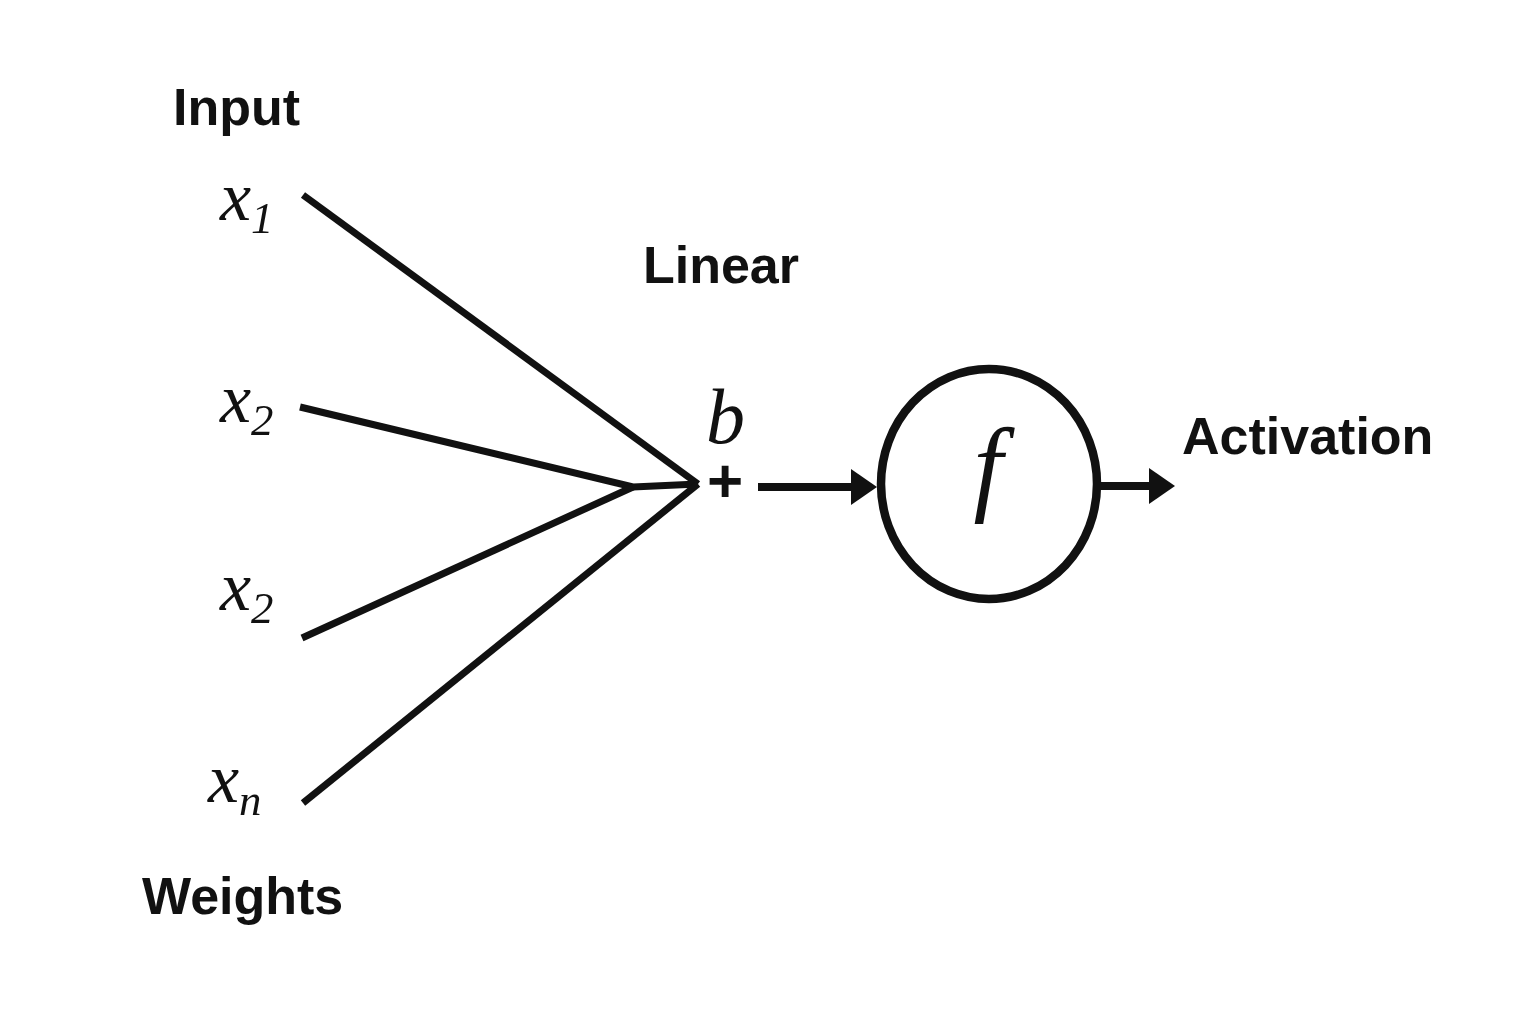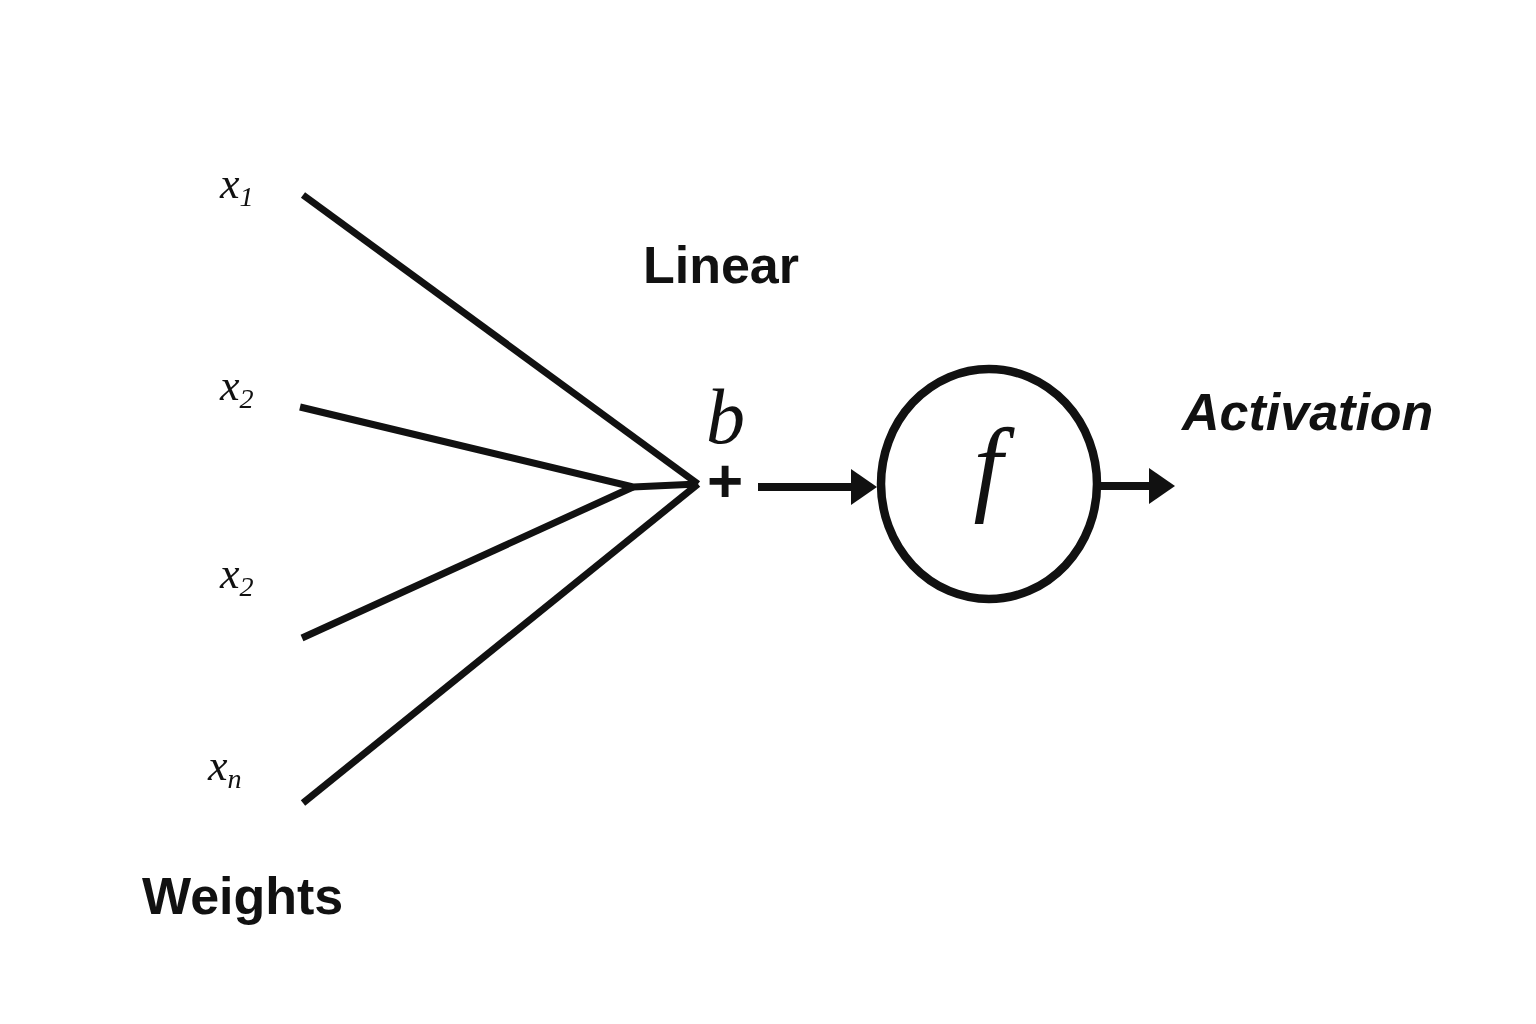--- a/index.html
+++ b/index.html
@@ -33,21 +33,21 @@
     font-family: "Liberation Sans", sans-serif;
     font-weight: 700;
     font-size: 52px;
   }
   .math {
     font-family: "Liberation Serif", serif;
     font-style: italic;
     font-weight: 400;
   }
   .input-var {
-    font-size: 44px;
+    font-size: 70px;
     line-height: 1;
   }
   .input-var sub {
     font-size: 0.64em;
     font-style: italic;
     vertical-align: -0.28em;
     line-height: 1;
   }
   .two-line {
     text-align: left;
@@ -78,28 +78,29 @@
 
     <path d="M758,487 L852,487" stroke-width="8"></path>
     <polygon points="851,469 877,487 851,505" fill="var(--ink)" stroke="none"></polygon>
 
     <ellipse cx="989" cy="484" rx="108" ry="115" stroke-width="8.5" fill="var(--bg)"></ellipse>
 
     <path d="M1097,486 L1150,486" stroke-width="8"></path>
     <polygon points="1149,468 1175,486 1149,504" fill="var(--ink)" stroke="none"></polygon>
   </svg>
 
+  <div class="lbl sans-bold" style="left:173px; top:81px;">Input</div>
 
   <div class="lbl sans-bold" style="left:142px; top:870px;">Weights</div>
 
   <div class="lbl sans-bold two-line" style="left:721px; top:233px;">
     <div>Linear</div>
   </div>
 
-  <div class="lbl sans-bold" style="left:1182px; top:386px;font-style:italic;">Activation</div>
+  <div class="lbl sans-bold" style="left:1182px; top:410px;">Activation</div>
 
   <div class="lbl math input-var" style="left:220px; top:162px;">
     <span>x</span><sub>1</sub>
   </div>
 
   <div class="lbl math input-var" style="left:220px; top:364px;">
     <span>x</span><sub>2</sub>
   </div>
 
   <div class="lbl math input-var" style="left:220px; top:552px;">

